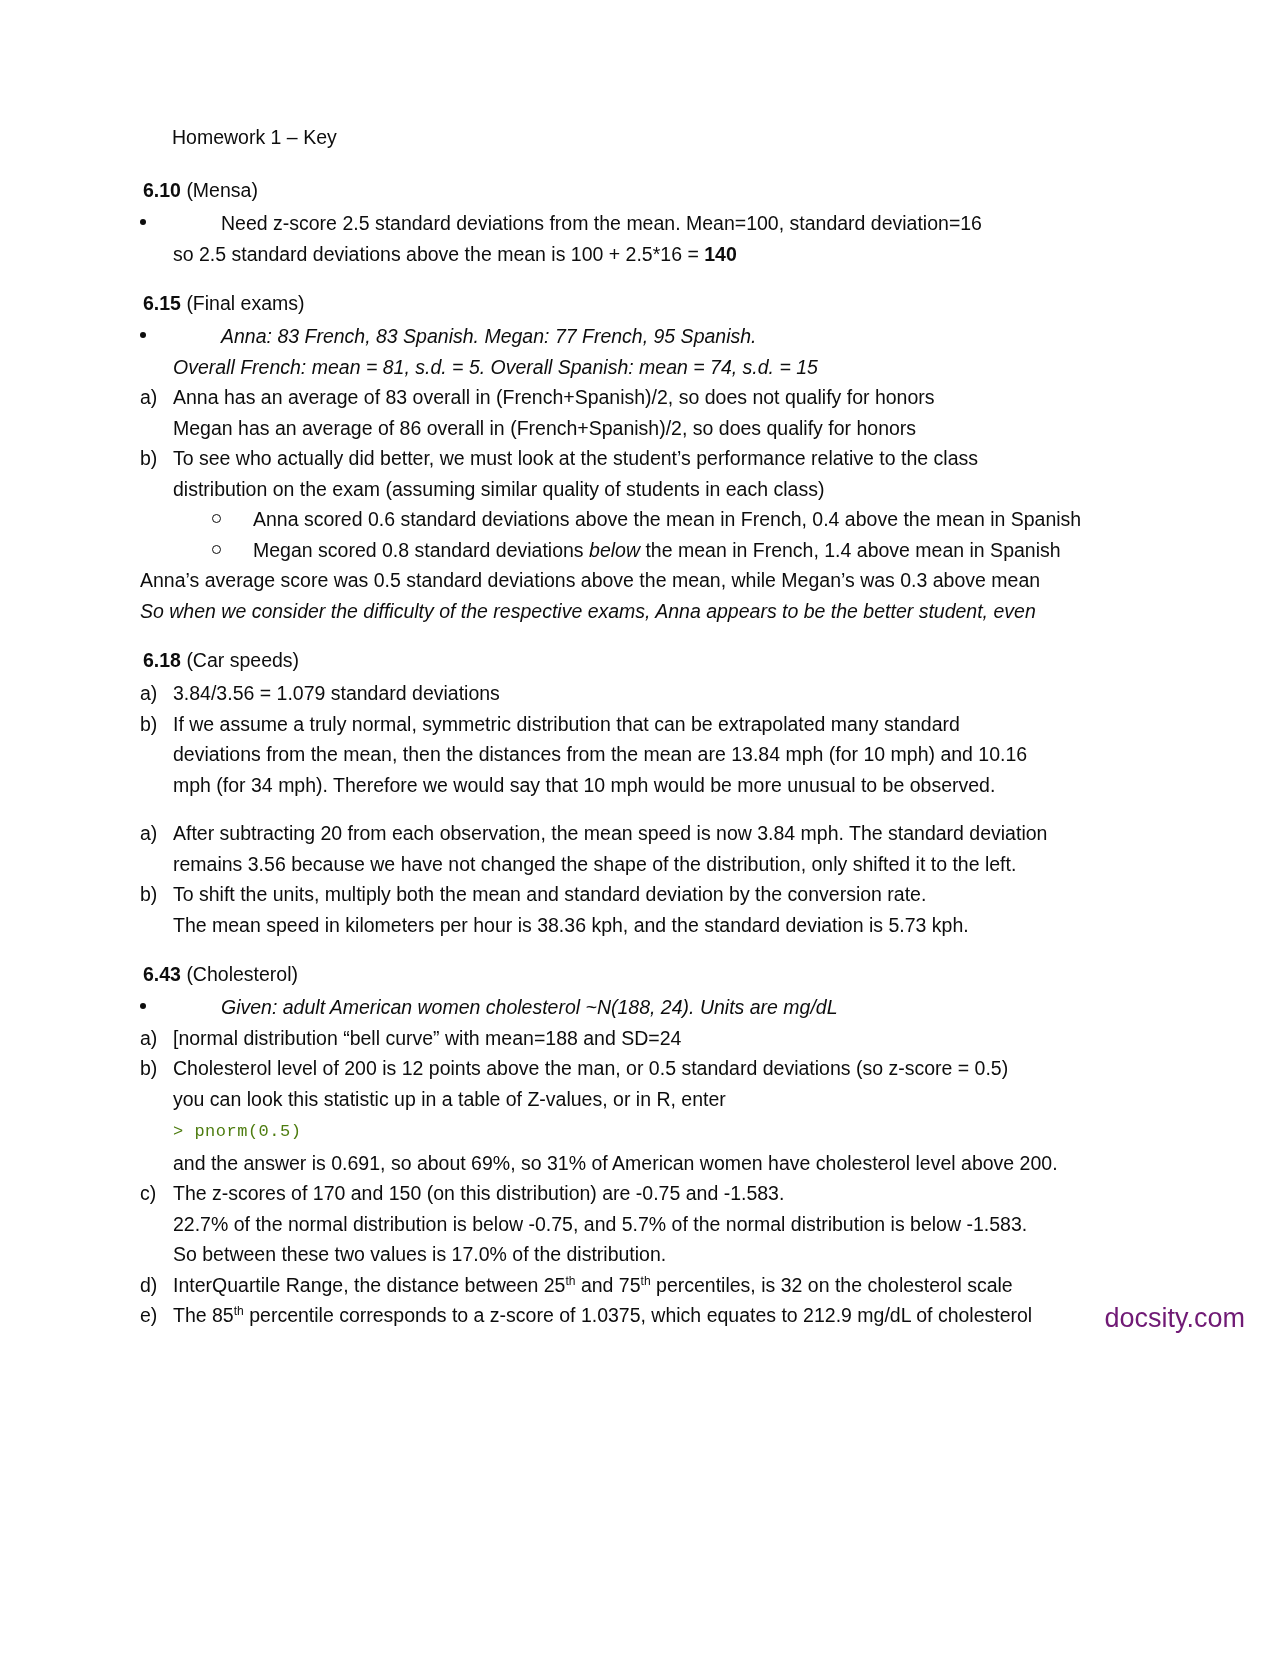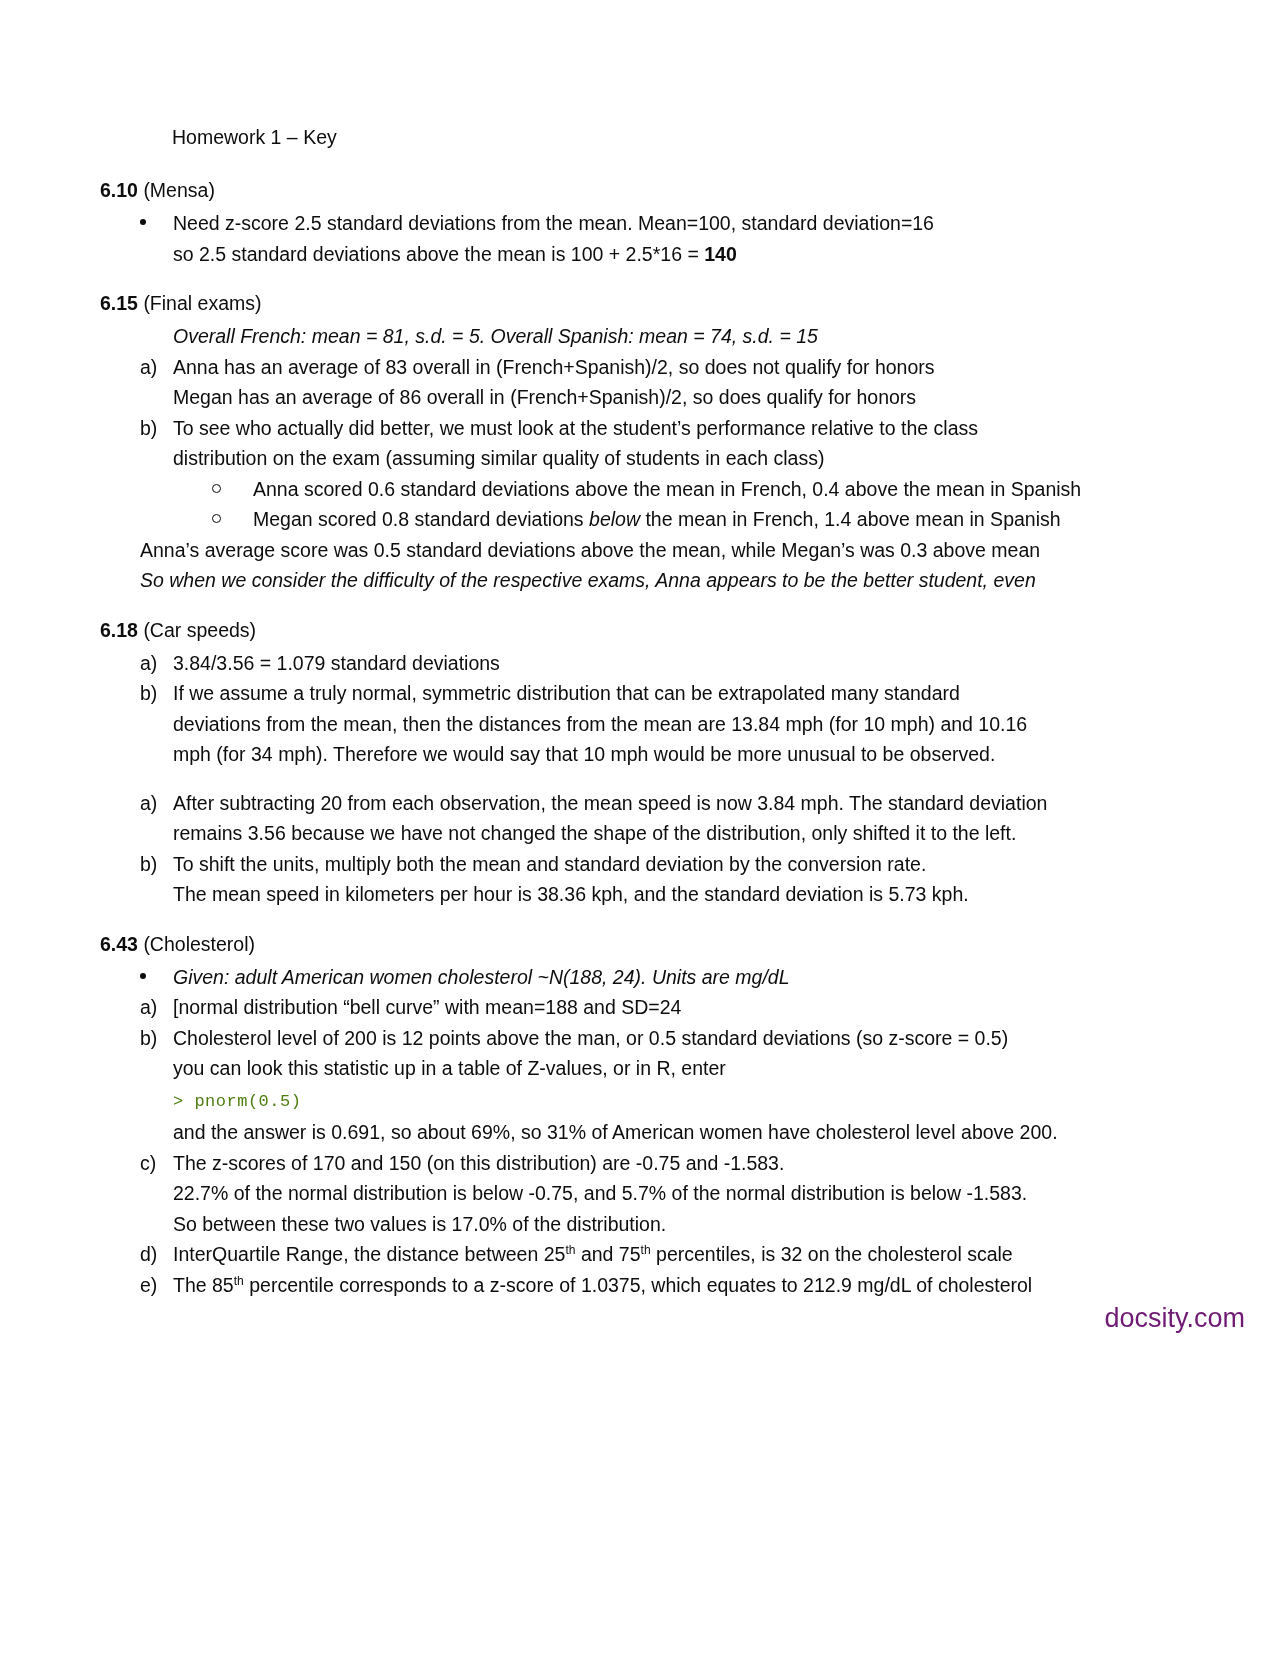--- a/index.html
+++ b/index.html
@@ -31,38 +31,40 @@
   .section {
     margin-bottom: 18px;
   }
   .section-head {
     font-size: 19.5px;
     line-height: 32px;
     margin-bottom: 2px;
   }
   .section-head .num {
     font-weight: bold;
+    margin-left: 43px;
   }
   .item {
     display: flex;
     align-items: flex-start;
     font-size: 19.5px;
     line-height: 30.5px;
   }
   .item .marker {
     flex: 0 0 auto;
     text-align: left;
   }
   .item .body {
     flex: 1 1 auto;
   }
 
   
   .lvl-bullet {
     padding-left: 40px;
+    gap: 48px;
   }
   .lvl-bullet .marker {
     width: 33px;
     font-size: 15px;
     line-height: 30.5px;
   }
   .lvl-bullet .bullet-dot {
     display: inline-block;
     width: 6px;
     height: 6px;
@@ -150,20 +152,24 @@
         <div class="section">
           <div class="section-head"><span class="num">6.10</span> <span>(Mensa)</span></div>
           <div class="item lvl-bullet">
             <span class="marker"><span class="bullet-dot"></span></span>
             <span class="body"><span>Need z-score 2.5 standard deviations from the mean. Mean=100, standard deviation=16</span></span>
           </div>
           <div class="cont"><span>so 2.5 standard deviations above the mean is 100 + 2.5*16 = </span><span class="bold">140</span></div>
         </div>
         <div class="section">
           <div class="section-head"><span class="num">6.15</span> <span>(Final exams)</span></div>
+          <div class="item lvl-bullet">
+            <span class="marker"><span class="bullet-dot"></span></span>
+            <span class="body italic"><span>Anna: 83 French, 83 Spanish.  Megan: 77 French, 95 Spanish.</span></span>
+          </div>
           <div class="cont italic"><span>Overall French: mean = 81, s.d. = 5. Overall Spanish: mean = 74, s.d. = 15</span></div>
           <div class="item lvl-alpha">
             <span class="marker">a)</span>
             <span class="body"><span>Anna has an average of 83 overall in (French+Spanish)/2, so does not qualify for honors</span></span>
           </div>
           <div class="cont"><span>Megan has an average of 86 overall in (French+Spanish)/2, so does qualify for honors</span></div>
           <div class="item lvl-alpha">
             <span class="marker">b)</span>
             <span class="body"><span>To see who actually did better, we must look at the student’s performance relative to the class</span></span>
           </div>

